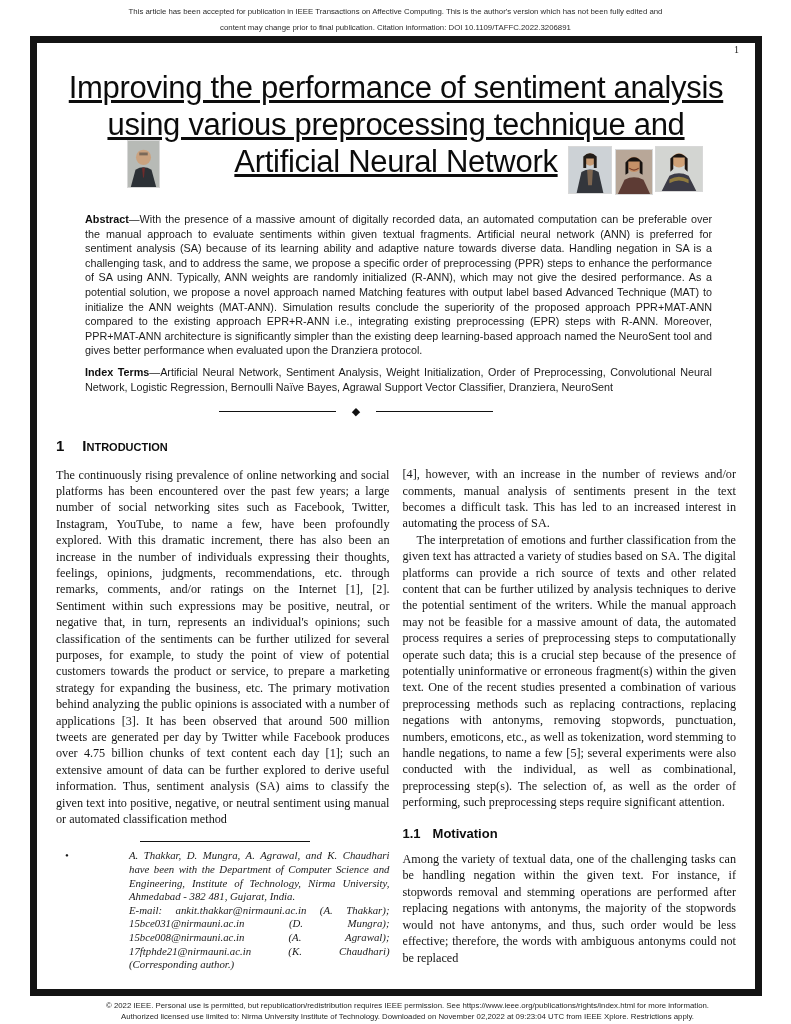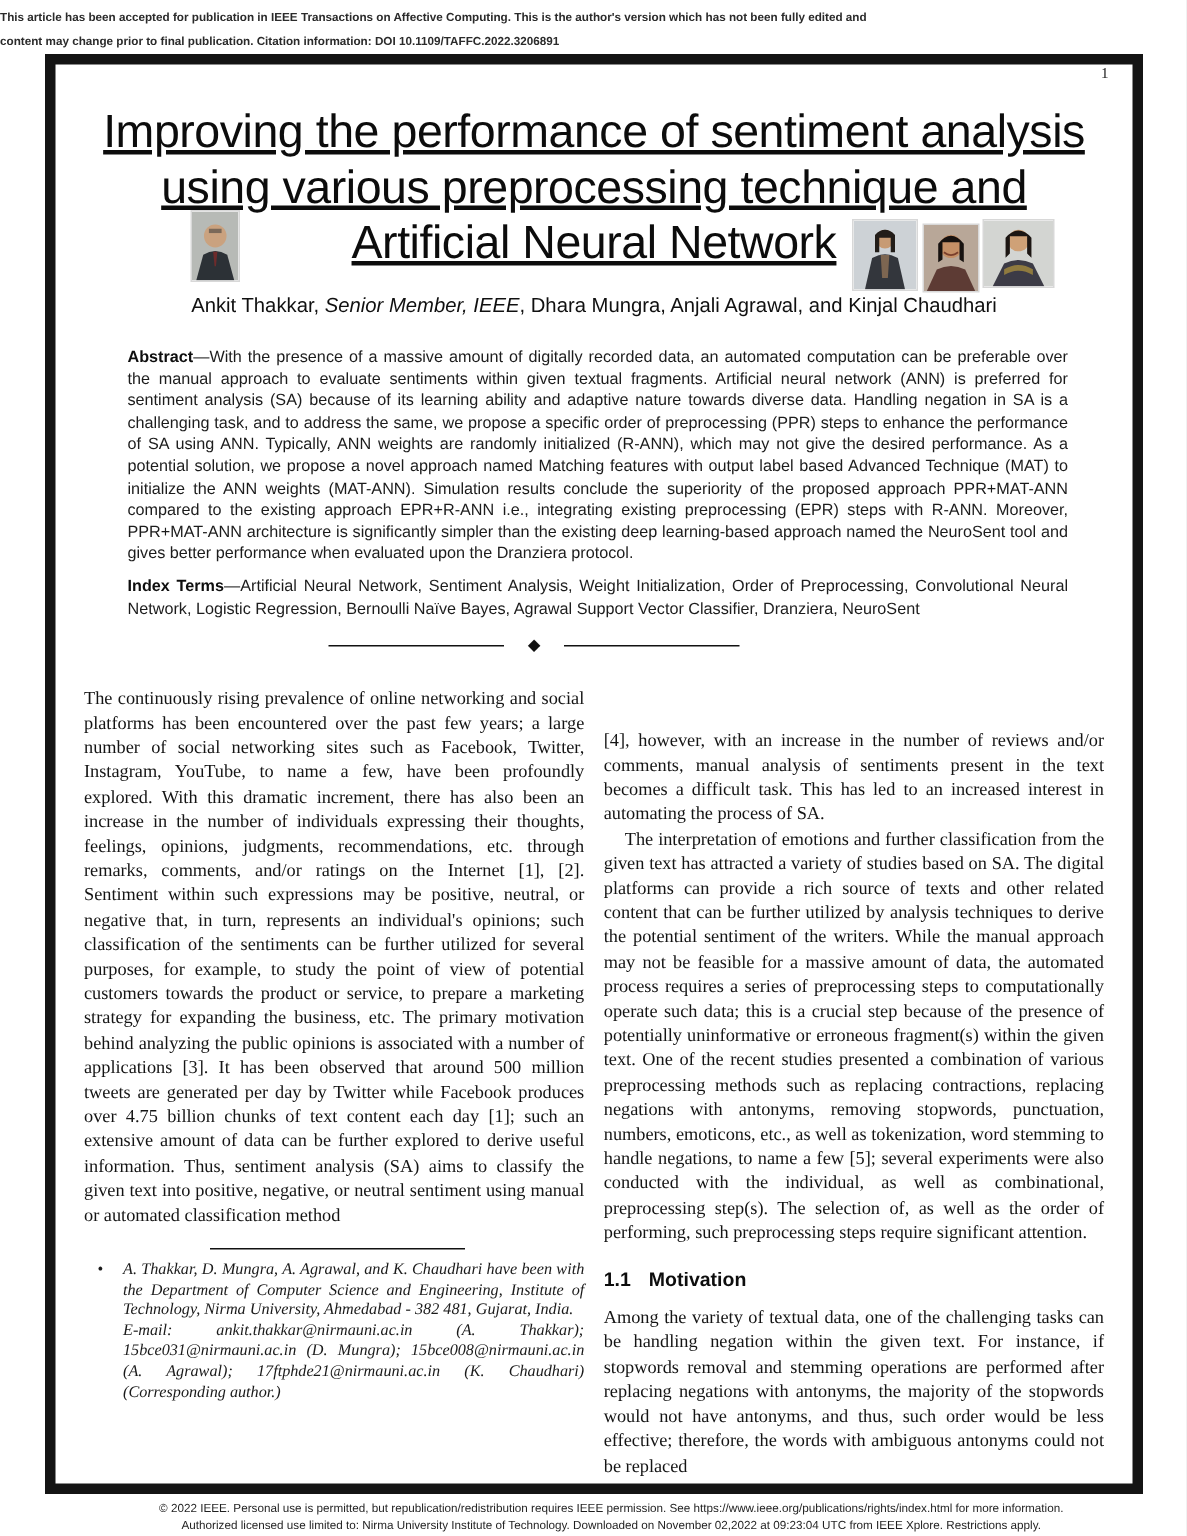--- a/index.html
+++ b/index.html
@@ -2,41 +2,41 @@
 <html><head>
 <meta charset="utf-8">
 <style>
   * { margin:0; padding:0; box-sizing:border-box; }
   html,body { background:#e8e8e8; }
   .page {
     position:relative; width:791px; height:1024px; background:#ffffff;
     font-family:"Liberation Sans", sans-serif; color:#111; overflow:hidden;
     margin:0 auto;
   }
-  .top-note { position:absolute; top:4px; left:0; width:100%; 
-    font-size:7.8px; line-height:16px; color:#2b2b2b;font-weight:bold; }
+  .top-note { position:absolute; top:4px; left:0; width:100%; text-align:center;
+    font-size:7.8px; line-height:16px; color:#2b2b2b; }
   .bottom-note { position:absolute; bottom:2px; left:12px; width:100%; text-align:center;
     font-size:7.8px; line-height:10.5px; color:#1f1f1f; }
   .frame {
     position:absolute; left:30px; top:36px; width:732px; height:960px;
     border:7px solid #141414; background:#fff; overflow:hidden;
   }
   .page-num { position:absolute; top:1px; right:16px; font-size:10px;
     font-family:"Liberation Serif", serif; color:#222; }
   .title { margin-top:26px; text-align:center; font-weight:normal;
     font-size:31px; line-height:37px; color:#0c0c0c; letter-spacing:-0.3px;text-decoration:underline; }
   .authors { margin-top:16px; text-align:center; font-size:13.5px; color:#101010; }
   .authors .it { font-style:italic; }
   .photo { position:absolute; overflow:hidden; border:1px solid #d8d8d8; }
   .photo svg { display:block; width:100%; height:100%; }
   .abstract, .index-terms {
     margin:0 43px 0 48px; text-align:justify;
     font-size:10.8px; line-height:14.6px; color:#1c1c1c;
   }
-  .abstract { margin-top:20px; }
+  .abstract { margin-top:32px; }
   .index-terms { margin-top:7px; }
   .lead { font-weight:bold; color:#0e0e0e; }
   .divider { margin-top:12px; display:flex; align-items:center; justify-content:center;
     gap:16px; transform:translateX(-40px); }
   .divider .rule { width:117px; border-top:1.2px solid #111; }
   .divider .diamond { font-size:11px; color:#111; line-height:10px; }
   .columns {
     display:flex; gap:13px; padding:0 19px; margin-top:22px;
     font-family:"Liberation Serif", serif; font-size:12.2px; line-height:16.4px;
     text-align:justify; color:#141414;
@@ -55,21 +55,21 @@
   }
   h3.subsec .num { margin-right:12px; }
   p.body-p { margin:0; }
   p.indented { text-indent:14px; }
   .footnote-rule { margin:14px 0 7px 84px; width:170px; border-top:1px solid #111; }
   .footnote {
     display:grid; grid-template-columns:22px 1fr; column-gap:4px;
     font-style:italic; font-size:10.8px; line-height:13.6px; color:#1a1a1a;
   }
   .footnote .bullet { text-align:center; font-style:normal; font-size:11px; }
-  .footnote .fn-line { display:block; text-align:justify; }
+  .footnote .fn-line { display:block; text-align:justify;margin-left:47px; }
 </style>
 </head>
 <body>
 
 <div class="page">
 
   <div class="top-note">
     <div>This article has been accepted for publication in IEEE Transactions on Affective Computing. This is the author's version which has not been fully edited and</div>
     <div>content may change prior to final publication. Citation information: DOI 10.1109/TAFFC.2022.3206891</div>
   </div>
@@ -113,41 +113,41 @@
     <div class="photo" style="left:618px; top:103px; width:48px; height:46px;">
       <svg viewBox="0 0 48 46" preserveAspectRatio="none">
         <rect width="48" height="46" fill="#d3d5d2"></rect>
         <circle cx="24" cy="14" r="7.5" fill="#cfa177"></circle>
         <path d="M15 12 Q24 2 33 12 L33 26 L30 23 L30 11 L18 11 L18 23 L15 26 Z" fill="#1c1613"></path>
         <path d="M6 46 L14 30 Q24 25 34 30 L42 46 Z" fill="#3c3b46"></path>
         <path d="M14 34 Q24 28 34 34 L34 38 Q24 32 14 38 Z" fill="#8f7a3f"></path>
       </svg>
     </div>
 
-    <div class="authors">
-      <span>Ankit Thakkar, </span><span class="it">Senior Member, IEEE</span><span>, Dhara Mungra, Anjali Agrawal, and Kinjal Chaudhari</span>
-    </div>
 
     <div class="abstract">
       <span class="lead">Abstract</span><span>—With the presence of a massive amount of digitally recorded data, an automated computation can be preferable over the manual approach to evaluate sentiments within given textual fragments. Artificial neural network (ANN) is preferred for sentiment analysis (SA) because of its learning ability and adaptive nature towards diverse data. Handling negation in SA is a challenging task, and to address the same, we propose a specific order of preprocessing (PPR) steps to enhance the performance of SA using ANN. Typically, ANN weights are randomly initialized (R-ANN), which may not give the desired performance. As a potential solution, we propose a novel approach named Matching features with output label based Advanced Technique (MAT) to initialize the ANN weights (MAT-ANN). Simulation results conclude the superiority of the proposed approach PPR+MAT-ANN compared to the existing approach EPR+R-ANN i.e., integrating existing preprocessing (EPR) steps with R-ANN. Moreover, PPR+MAT-ANN architecture is significantly simpler than the existing deep learning-based approach named the NeuroSent tool and gives better performance when evaluated upon the Dranziera protocol.</span>
     </div>
 
     <div class="index-terms">
       <span class="lead">Index Terms</span><span>—Artificial Neural Network, Sentiment Analysis, Weight Initialization, Order of Preprocessing, Convolutional Neural Network, Logistic Regression, Bernoulli Naïve Bayes, Agrawal Support Vector Classifier, Dranziera, NeuroSent</span>
     </div>
 
     <div class="divider">
       <span class="rule"></span>
       <span class="diamond">◆</span>
       <span class="rule"></span>
     </div>
 
     <div class="columns">
 
       <div class="col col-left">
+        <h2 class="sec">
+          <span class="num">1</span><span>Introduction</span>
+        </h2>
         <p class="body-p">The continuously rising prevalence of online networking and social platforms has been encountered over the past few years; a large number of social networking sites such as Facebook, Twitter, Instagram, YouTube, to name a few, have been profoundly explored. With this dramatic increment, there has also been an increase in the number of individuals expressing their thoughts, feelings, opinions, judgments, recommendations, etc. through remarks, comments, and/or ratings on the Internet [1], [2]. Sentiment within such expressions may be positive, neutral, or negative that, in turn, represents an individual's opinions; such classification of the sentiments can be further utilized for several purposes, for example, to study the point of view of potential customers towards the product or service, to prepare a marketing strategy for expanding the business, etc. The primary motivation behind analyzing the public opinions is associated with a number of applications [3]. It has been observed that around 500 million tweets are generated per day by Twitter while Facebook produces over 4.75 billion chunks of text content each day [1]; such an extensive amount of data can be further explored to derive useful information. Thus, sentiment analysis (SA) aims to classify the given text into positive, negative, or neutral sentiment using manual or automated classification method</p>
 
         <div class="footnote-rule"></div>
         <div class="footnote">
           <span class="bullet">•</span>
           <span>
             <span class="fn-line">A. Thakkar, D. Mungra, A. Agrawal, and K. Chaudhari have been with the Department of Computer Science and Engineering, Institute of Technology, Nirma University, Ahmedabad - 382 481, Gujarat, India.</span>
             <span class="fn-line">E-mail: ankit.thakkar@nirmauni.ac.in (A. Thakkar); 15bce031@nirmauni.ac.in (D. Mungra); 15bce008@nirmauni.ac.in (A. Agrawal); 17ftphde21@nirmauni.ac.in (K. Chaudhari) (Corresponding author.)</span>
           </span>
         </div>

